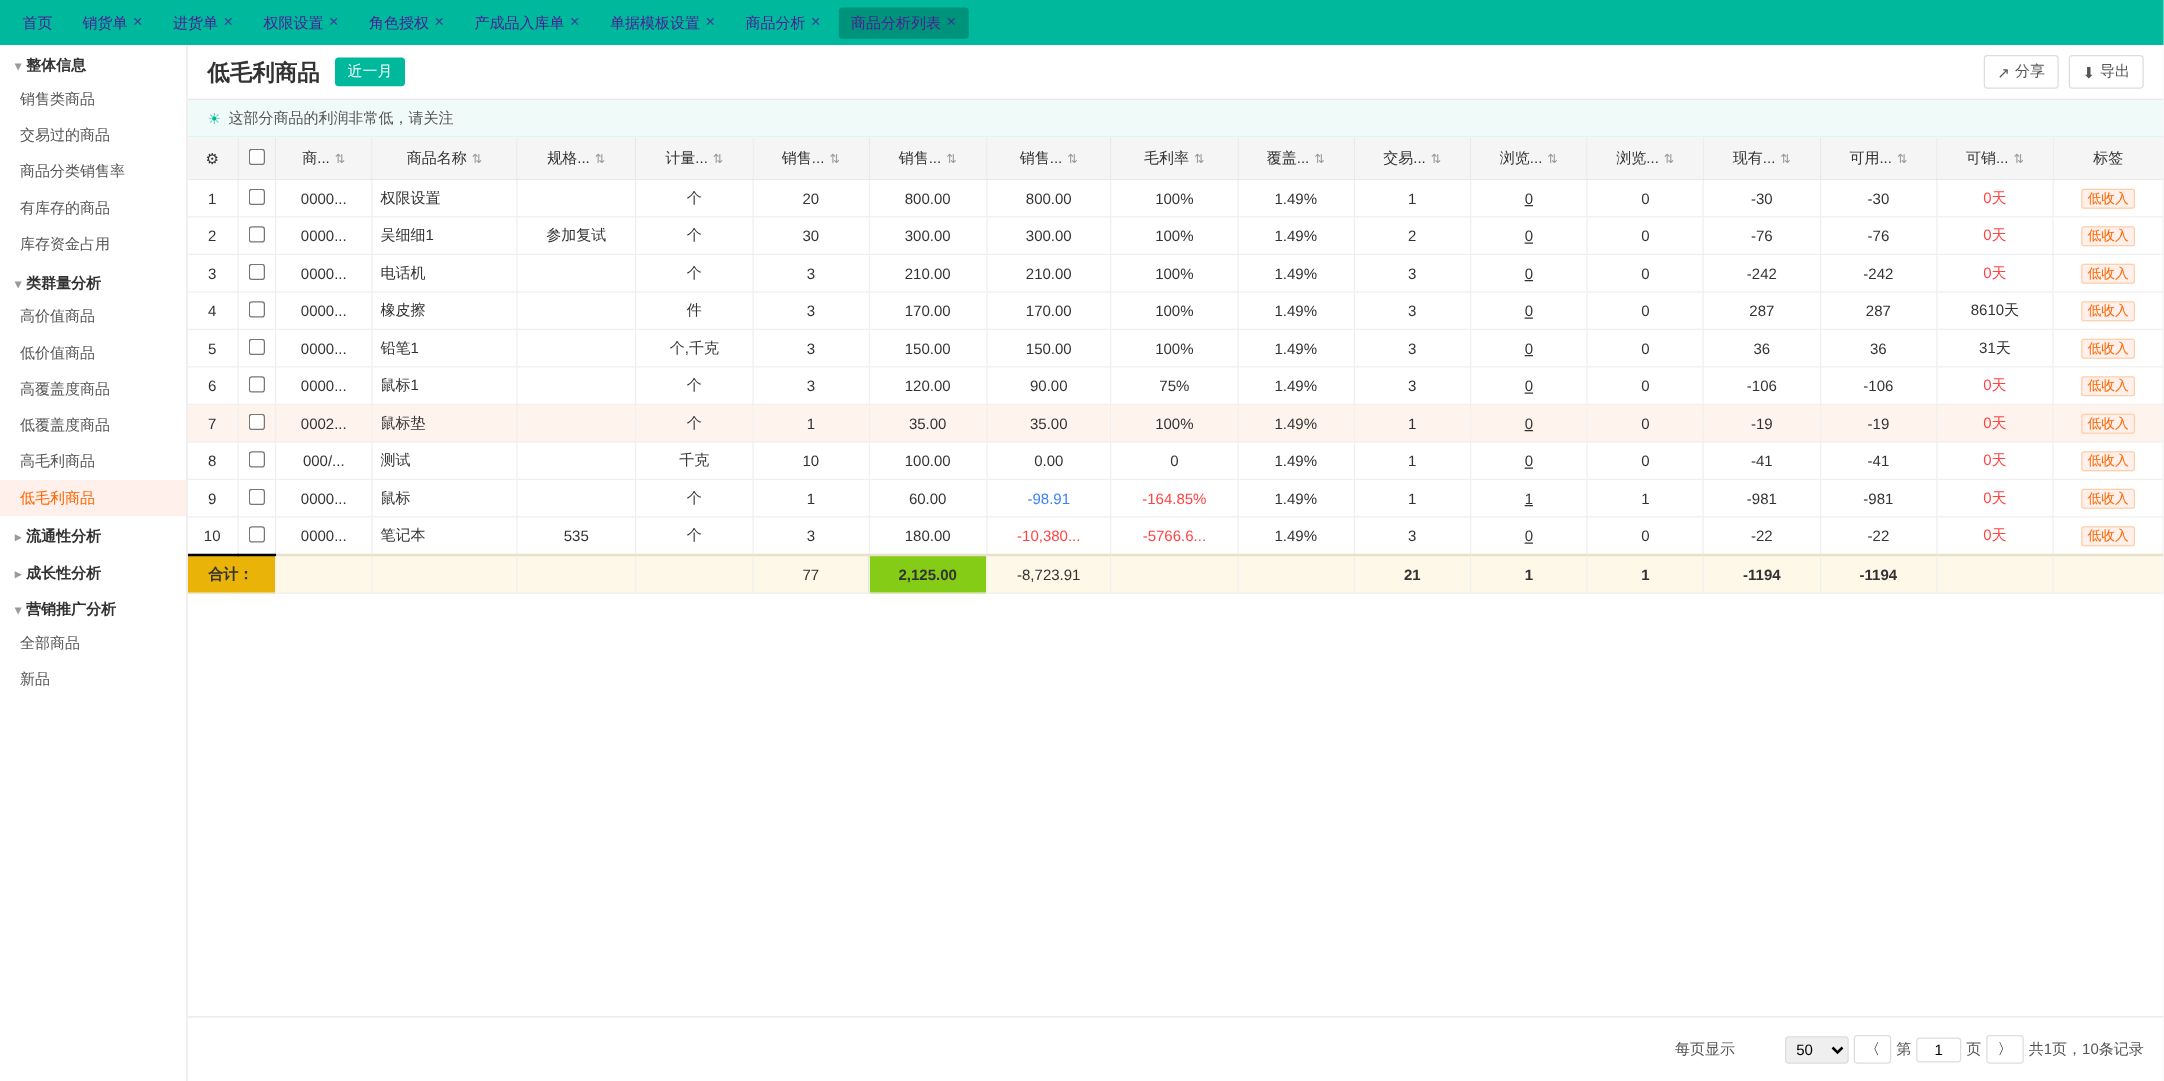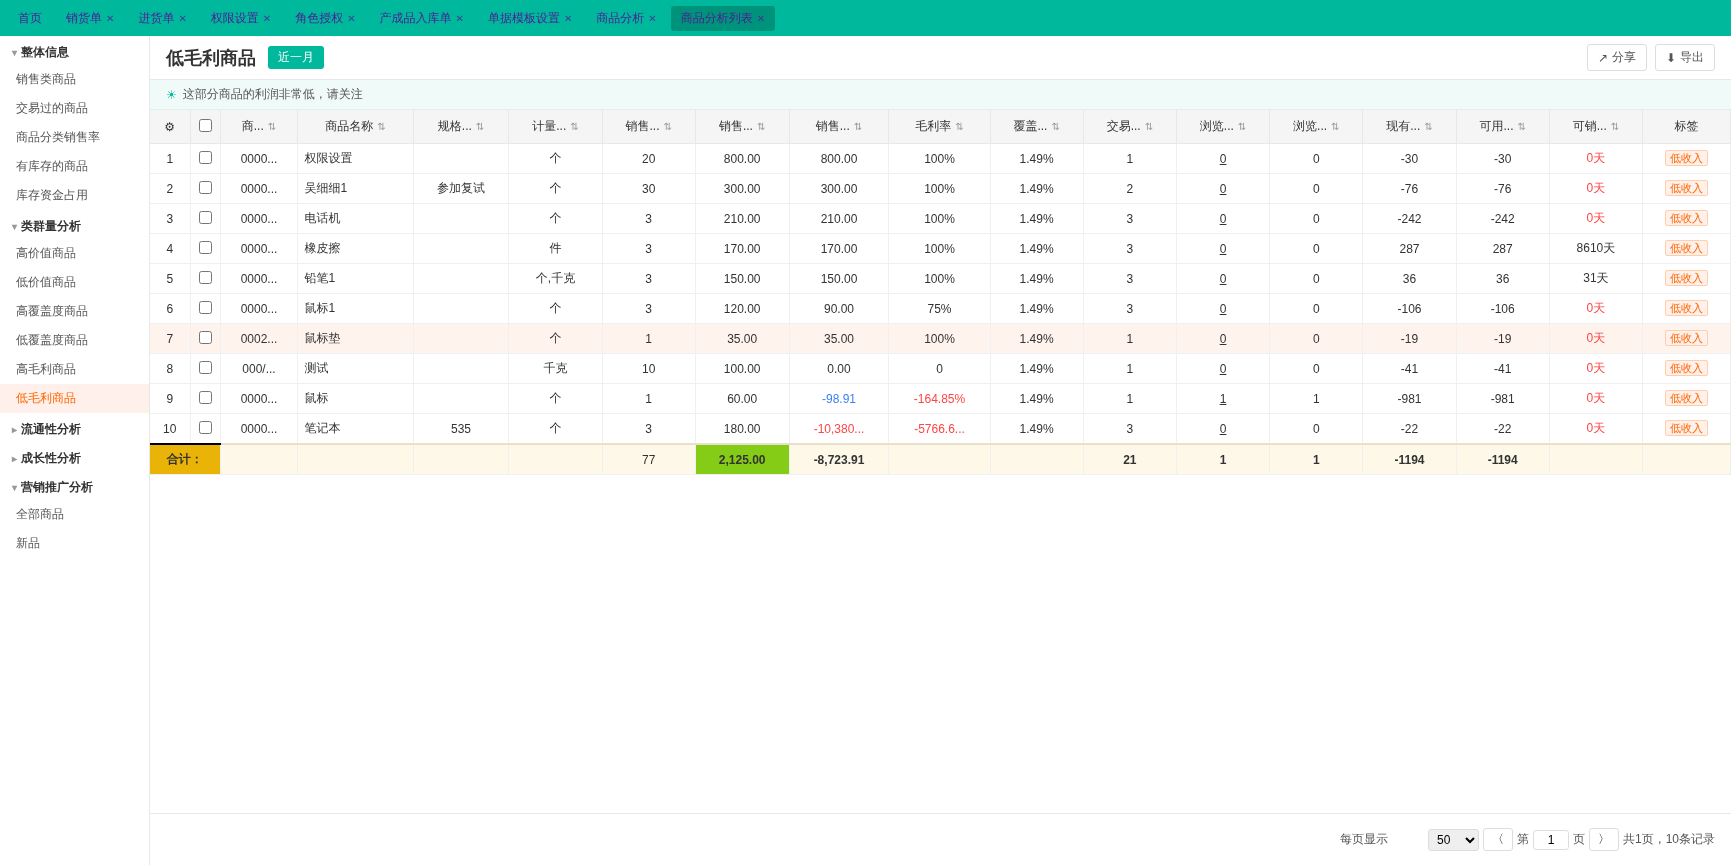--- a/index.html
+++ b/index.html
@@ -563,21 +563,21 @@
           </tbody>
         <tfoot>
           <tr style="background:#fdf8e8;">
             <td colspan="2" style="background:#eab308; font-weight:bold; border-top:2px solid #000000;">合计：</td>
             <td style="background:#fdf8e8; border-top:2px solid #e8e0c8;"></td>
             <td style="background:#fdf8e8; border-top:2px solid #e8e0c8;"></td>
             <td style="background:#fdf8e8; border-top:2px solid #e8e0c8;"></td>
             <td style="background:#fdf8e8; border-top:2px solid #e8e0c8;"></td>
             <td style="background:#fdf8e8; border-top:2px solid #e8e0c8; font-weight:normal;">77</td>
             <td style="background:#84cc16; border-top:2px solid #e8e0c8; font-weight:bold;">2,125.00</td>
-            <td style="background:#fdf8e8; border-top:2px solid #e8e0c8; font-weight:bold;">-8,723.91</td>
+            <td style="background:#fdf8e8; border-top:2px solid #e8e0c8; font-weight:normal;">-8,723.91</td>
             <td style="background:#fdf8e8; border-top:2px solid #e8e0c8;"></td>
             <td style="background:#fdf8e8; border-top:2px solid #e8e0c8;"></td>
             <td style="background:#fdf8e8; border-top:2px solid #e8e0c8; font-weight:bold;">21</td>
             <td style="background:#fdf8e8; border-top:2px solid #e8e0c8; font-weight:bold;">1</td>
             <td style="background:#fdf8e8; border-top:2px solid #e8e0c8; font-weight:bold;">1</td>
             <td style="background:#fdf8e8; border-top:2px solid #e8e0c8; font-weight:bold;">-1194</td>
             <td style="background:#fdf8e8; border-top:2px solid #e8e0c8; font-weight:bold;">-1194</td>
             <td style="background:#fdf8e8; border-top:2px solid #e8e0c8;"></td>
             <td style="background:#fdf8e8; border-top:2px solid #e8e0c8;"></td>
           </tr>

